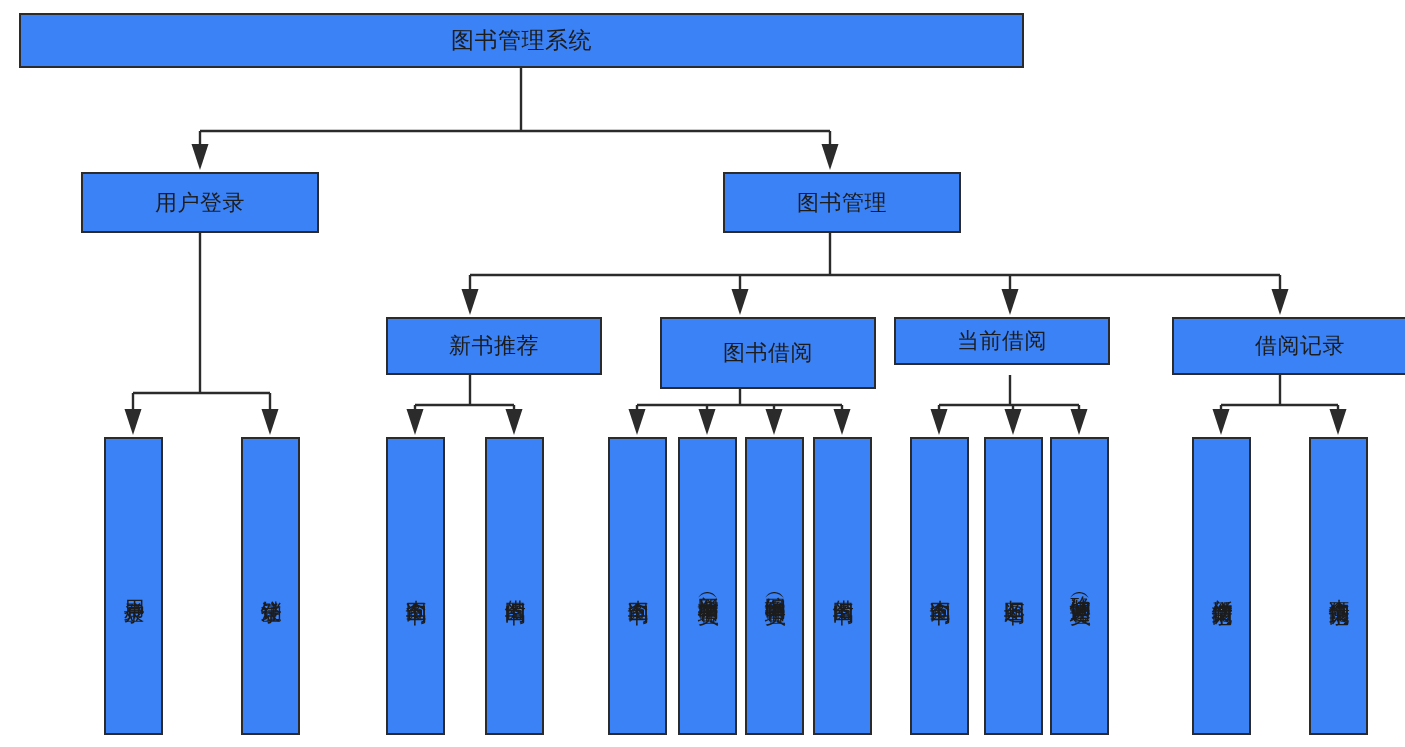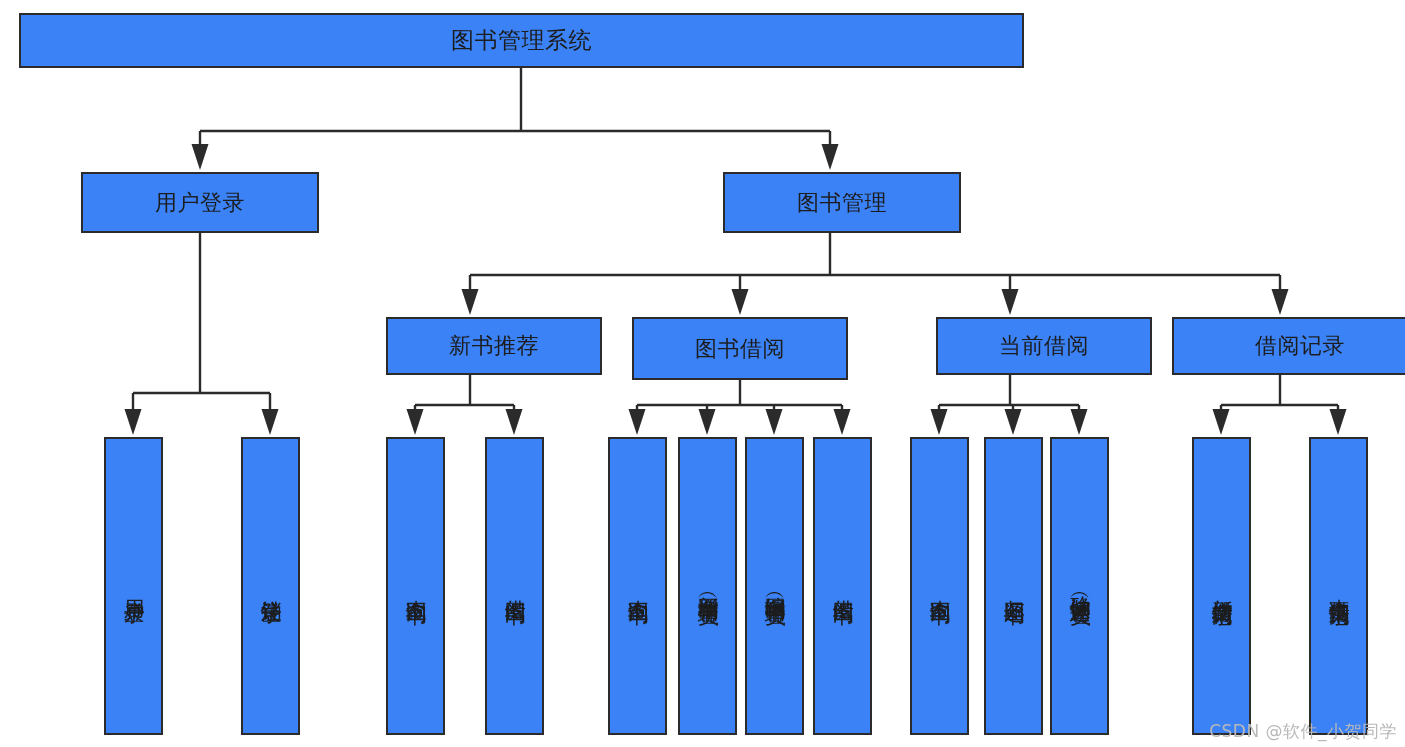--- a/index.html
+++ b/index.html
@@ -163,24 +163,24 @@
       </div>
       <div class="node-box horizontal" style="left: 81px; top: 172px; width: 238px; height: 61px;">
         <span class="node-label">用户登录</span>
       </div>
       <div class="node-box horizontal" style="left: 723px; top: 172px; width: 238px; height: 61px;">
         <span class="node-label">图书管理</span>
       </div>
       <div class="node-box horizontal" style="left: 362px; top: 317px; width: 216px; height: 58px; margin-left: 24px;">
         <span class="node-label">新书推荐</span>
       </div>
-      <div class="node-box horizontal" style="left: 632px; top: 317px; width: 216px; height: 63px;">
+      <div class="node-box horizontal" style="left: 660px; top: 317px; width: 216px; height: 72px;">
         <span class="node-label">图书借阅</span>
       </div>
-      <div class="node-box horizontal" style="left: 936px; top: 317px; width: 216px; height: 58px;">
+      <div class="node-box horizontal" style="left: 894px; top: 317px; width: 216px; height: 48px;">
         <span class="node-label">当前借阅</span>
       </div>
       <div class="node-box horizontal" style="left: 1172px; top: 317px; width: 256px; height: 58px;">
         <span class="node-label">借阅记录</span>
       </div>
       <div class="node-box vertical" style="left: 104px; top: 437px; width: 59px; height: 298px;">
         <span class="node-label">用户登录</span>
       </div>
       <div class="node-box vertical" style="left: 241px; top: 437px; width: 59px; height: 298px;">
         <span class="node-label">注销登录</span>
@@ -212,14 +212,13 @@
       <div class="node-box vertical" style="left: 1050px; top: 437px; width: 59px; height: 298px;">
         <span class="node-label">确认归还（管理员）</span>
       </div>
       <div class="node-box vertical" style="left: 1192px; top: 437px; width: 59px; height: 298px;">
         <span class="node-label">新增借阅记录</span>
       </div>
       <div class="node-box vertical" style="left: 1309px; top: 437px; width: 59px; height: 298px;">
         <span class="node-label">查询借阅记录</span>
       </div>
     </div>
-  <div id="watermark">CSDN @软件_小贺同学</div>
 </div>
 
 </body></html>

